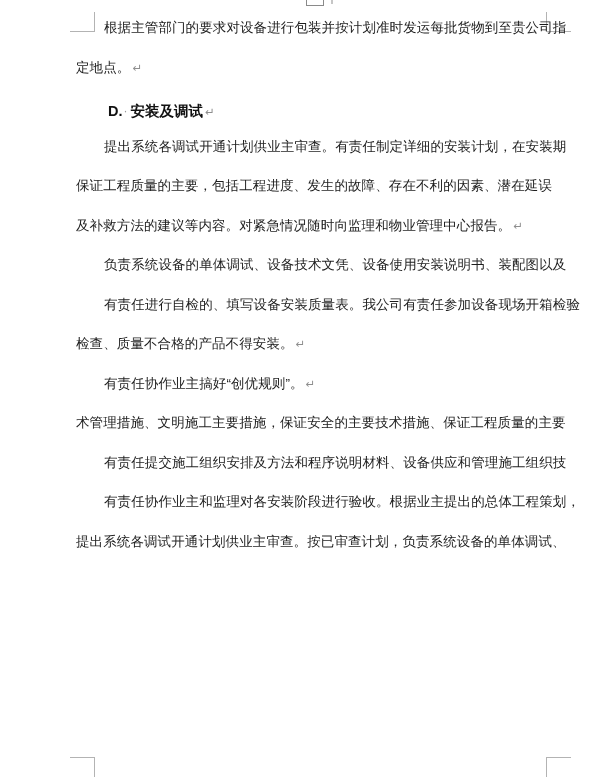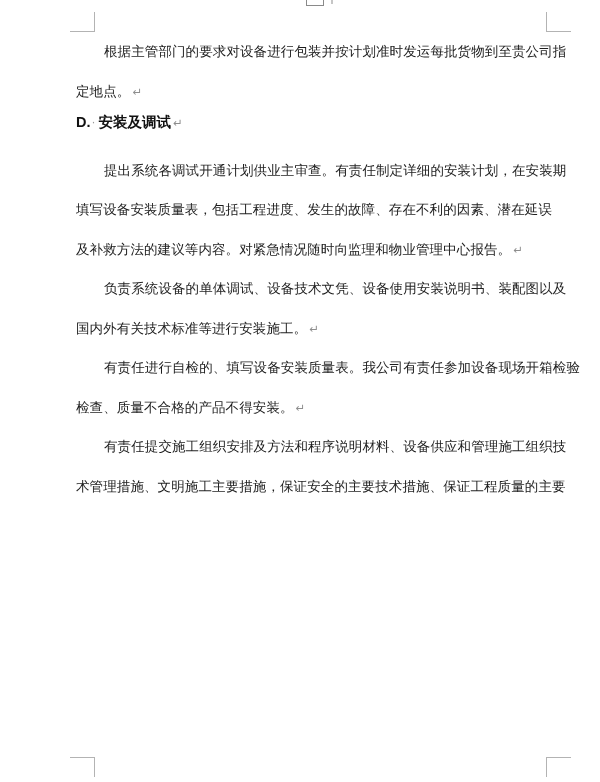--- a/index.html
+++ b/index.html
@@ -5,38 +5,39 @@
   html,body{margin:0;padding:0;}
   .page{
     position:relative;
     width:600px;height:782px;
     background:#ffffff;
     overflow:hidden;
     font-family:"Liberation Sans", sans-serif;
   }
   .textarea{
     position:absolute;
-    left:76px;top:32px;width:486px;
+    left:76px;top:8px;width:486px;
   }
   .line{
     height:39.5px;
     line-height:39.5px;
     font-size:13.5px;
     letter-spacing:0.1px;
     color:#1d1d1d;
     white-space:nowrap;
   }
   .line.first{ text-indent:28px; }
   .heading-line{
     height:39.5px;
-    line-height:23px;
+    line-height:49px;
     font-size:14.5px;
     font-weight:bold;
     color:#111;
     white-space:nowrap;
+    margin-left:32px;
   }
   .space-mark{
     font-weight:normal;
     color:#9a9a9a;
     font-size:12px;
     margin:0 3px 0 1px;
     vertical-align:1px;
   }
   .pilcrow{
     font-size:11.5px;
@@ -83,29 +84,35 @@
   <div class="mark br" style="border-color: rgb(179, 179, 179);"></div>
 
   <div class="textarea">
       <div>
         <div class="line first" style="color: rgb(29, 29, 29);">根据主管部门的要求对设备进行包装并按计划准时发运每批货物到至贵公司指</div>
         <div class="line" style="color: rgb(29, 29, 29);">定地点。<span class="pilcrow" style="color: rgb(142, 142, 142);">↵</span></div>
       </div>
       <div class="heading-line"><span>D.</span><span class="space-mark">·</span><span>安装及调试</span><span class="pilcrow" style="color: rgb(142, 142, 142);">↵</span></div>
       <div>
         <div class="line first" style="color: rgb(29, 29, 29);">提出系统各调试开通计划供业主审查。有责任制定详细的安装计划，在安装期</div>
-        <div class="line" style="color: rgb(29, 29, 29);">填写设备安装质量表，包括工程进度、发生的故障、存在不利的因素、潜在延误</div>
+        <div class="line" style="color: rgb(29, 29, 29);">保证工程质量的主要，包括工程进度、发生的故障、存在不利的因素、潜在延误</div>
         <div class="line" style="color: rgb(29, 29, 29);">及补救方法的建议等内容。对紧急情况随时向监理和物业管理中心报告。<span class="pilcrow" style="color: rgb(142, 142, 142);">↵</span></div>
       </div>
       <div>
         <div class="line first" style="color: rgb(29, 29, 29);">负责系统设备的单体调试、设备技术文凭、设备使用安装说明书、装配图以及</div>
-        <div class="line" style="color: rgb(29, 29, 29);">国内外有关技术标准等进行安装施工。<span class="pilcrow" style="color: rgb(142, 142, 142);">↵</span></div>
       </div>
       <div>
         <div class="line first" style="color: rgb(29, 29, 29);">有责任进行自检的、填写设备安装质量表。我公司有责任参加设备现场开箱检验</div>
         <div class="line" style="color: rgb(29, 29, 29);">检查、质量不合格的产品不得安装。<span class="pilcrow" style="color: rgb(142, 142, 142);">↵</span></div>
       </div>
       <div>
+        <div class="line first" style="color: rgb(29, 29, 29);">有责任协作业主搞好“创优规则”。<span class="pilcrow" style="color: rgb(142, 142, 142);">↵</span></div>
+      </div>
+      <div>
+        <div class="line" style="color: rgb(29, 29, 29);">术管理措施、文明施工主要措施，保证安全的主要技术措施、保证工程质量的主要</div>
         <div class="line first" style="color: rgb(29, 29, 29);">有责任提交施工组织安排及方法和程序说明材料、设备供应和管理施工组织技</div>
-        <div class="line" style="color: rgb(29, 29, 29);">术管理措施、文明施工主要措施，保证安全的主要技术措施、保证工程质量的主要</div>
+      </div>
+      <div>
+        <div class="line first" style="color: rgb(29, 29, 29);">有责任协作业主和监理对各安装阶段进行验收。根据业主提出的总体工程策划，</div>
+        <div class="line" style="color: rgb(29, 29, 29);">提出系统各调试开通计划供业主审查。按已审查计划，负责系统设备的单体调试、</div>
       </div>
     </div>
 </div>
 
 </body></html>

